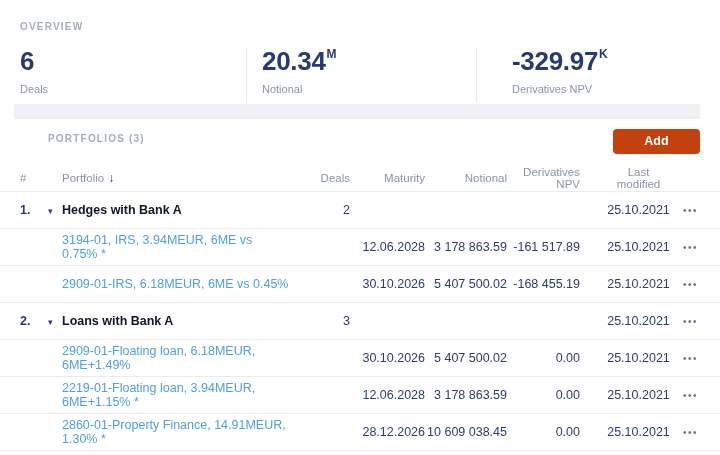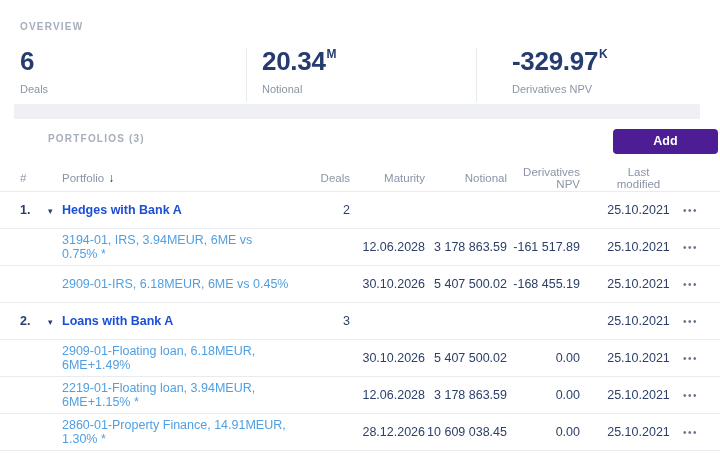--- a/index.html
+++ b/index.html
@@ -17,40 +17,40 @@
   .stat-value { font-size:26px; font-weight:700; color:#263c6e; letter-spacing:-0.3px; line-height:30px; }
   .stat-suffix { font-size:12px; font-weight:700; vertical-align:top; line-height:16px; margin-left:1px; }
   .stat-label { font-size:11px; color:#8b95a6; margin-top:7px; }
   .stat-divider { position:absolute; top:2px; width:1px; height:54px; background:#e7eaee; }
   .divider-1 { left:246px; }
   .divider-2 { left:476px; }
 
   .section-strip { position:absolute; top:104px; left:14px; width:686px; height:15px; background:#eef0f3; }
 
   .portfolios-label { position:absolute; top:133px; left:20px;margin-left:28px; }
-  .add-button { position:absolute; top:129px; left:613px; width:105px; height:25px; background:#4c1d95; border:none; border-radius:4px; color:#ffffff; font-size:12.5px; font-weight:700; font-family:"Liberation Sans", sans-serif; cursor:pointer; text-align:center; line-height:25px; }
+  .add-button { position:absolute; top:129px; left:613px; width:87px; height:25px; background:#c2410c; border:none; border-radius:4px; color:#ffffff; font-size:12.5px; font-weight:700; font-family:"Liberation Sans", sans-serif; cursor:pointer; text-align:center; line-height:25px; }
 
   .table { position:absolute; top:164px; left:0; width:720px; }
   .trow, .thead {
     display:grid;
     grid-template-columns:28px 14px 1fr 60px 75px 82px 73px 90px 30px;
     align-items:center;
     padding:0 20px;
     border-bottom:1px solid #e9ebef;
   }
   .thead { height:28px; font-size:11.5px; color:#8b95a6; }
   .trow { height:37px; font-size:12.5px; }
   .cell-r { text-align:right; }
   .cell-modified { padding-left:27px; text-align:center; }
   .cell-more { text-align:right; padding-right:2px; }
   .sort-arrow { color:#263c6e; font-size:12px; margin-left:4px; font-weight:700; }
   .caret { font-size:9px; color:#263c6e; cursor:pointer; }
   .more-dots { color:#67758c; font-size:10px; letter-spacing:1.5px; cursor:pointer; }
   .idx { font-weight:700; color:#263c6e; }
-  .trow--parent .cell-name { font-weight:700; color:#1d4ed8; }
+  .trow--parent .cell-name { font-weight:700; color:#0f172a; }
   .trow--child .cell-name { color:#4f9fe2; cursor:pointer; }
   .trow--child .caret { visibility:hidden; }
   .num { color:#2c3f68; }
 </style>
 </head>
 <body>
 
 <div class="page">
 
   <div class="section-label overview-label">OVERVIEW</div>

